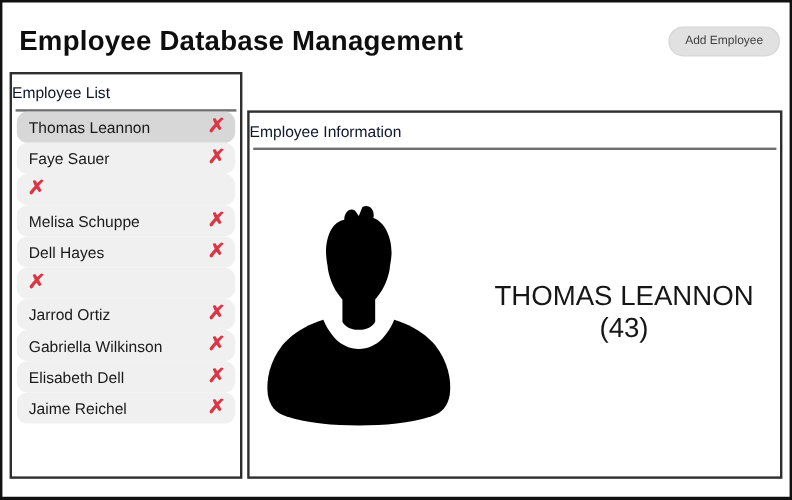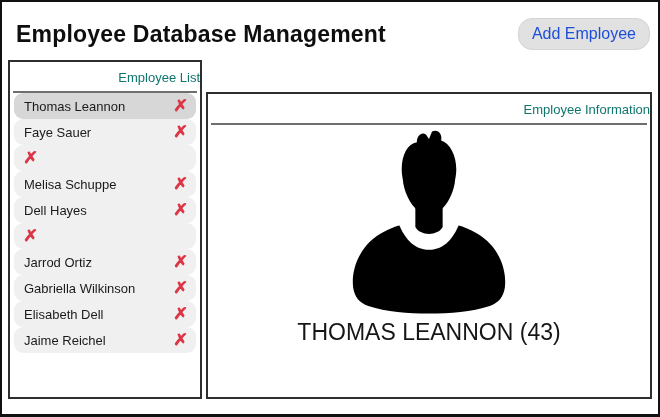--- a/index.html
+++ b/index.html
@@ -21,47 +21,47 @@
     height: 58px;
   }
   .app-title {
     font-size: 23px;
     font-weight: bold;
     color: #0e0e0e;
     letter-spacing: 0.2px;
   }
   .add-btn {
     background: #e1e1e1;
-    color: #1d4ed8;
+    color: #404040;
     border: 1px solid #d4d4d4;
     border-radius: 14px;
-    font-size: 16px;
+    font-size: 10px;
     font-family: "Liberation Sans", sans-serif;
     padding: 6px 13px;
     cursor: pointer;
     white-space: nowrap;
   }
   
   .main {
     display: flex;
     gap: 4px;
     margin: 0 6px;
     height: 339px;
   }
   .panel {
     border: 2px solid #2e2e2e;
     background: #fff;
     overflow: hidden;
     display: flex;
     flex-direction: column;
   }
   .panel-title {
-    text-align: right;
+    text-align: left;
     font-size: 13px;
-    color: #0f766e;
+    color: #0f172a;
     padding: 8px 0 6px 0;
   }
   .panel hr {
     border: none;
     border-top: 2px solid #6e6e6e;
     margin: 0 3px;
   }
   .list-panel { width: 194px; flex: none; }
   .info-panel { flex: 1; margin-top: 32px; }
   
@@ -89,21 +89,21 @@
     font-size: 16px;
     font-weight: bold;
     line-height: 1;
     cursor: pointer;
     transform: scaleX(1.15);
   }
   
   .info-body {
     flex: 1;
     display: flex;
-    flex-direction: column;
+    flex-direction: row;
     align-items: center;
     text-align: center;
     overflow: hidden;
   }
   .avatar { width: 182px; height: 190px; margin-top: 1px; flex: none; }
   .info-name { font-size: 23px; color: #161616; margin: 3px 0 6px 0; }
   .info-line { font-size: 13px; color: #222; line-height: 21.5px; }
 </style>
 </head>
 <body>

